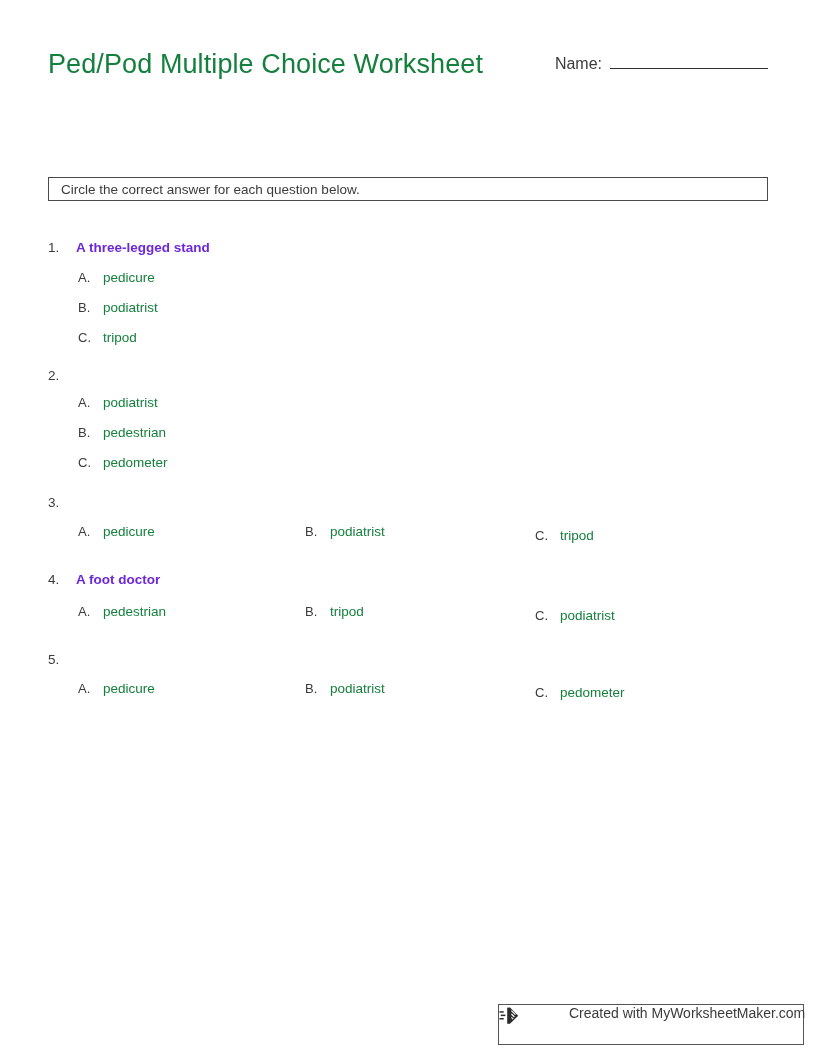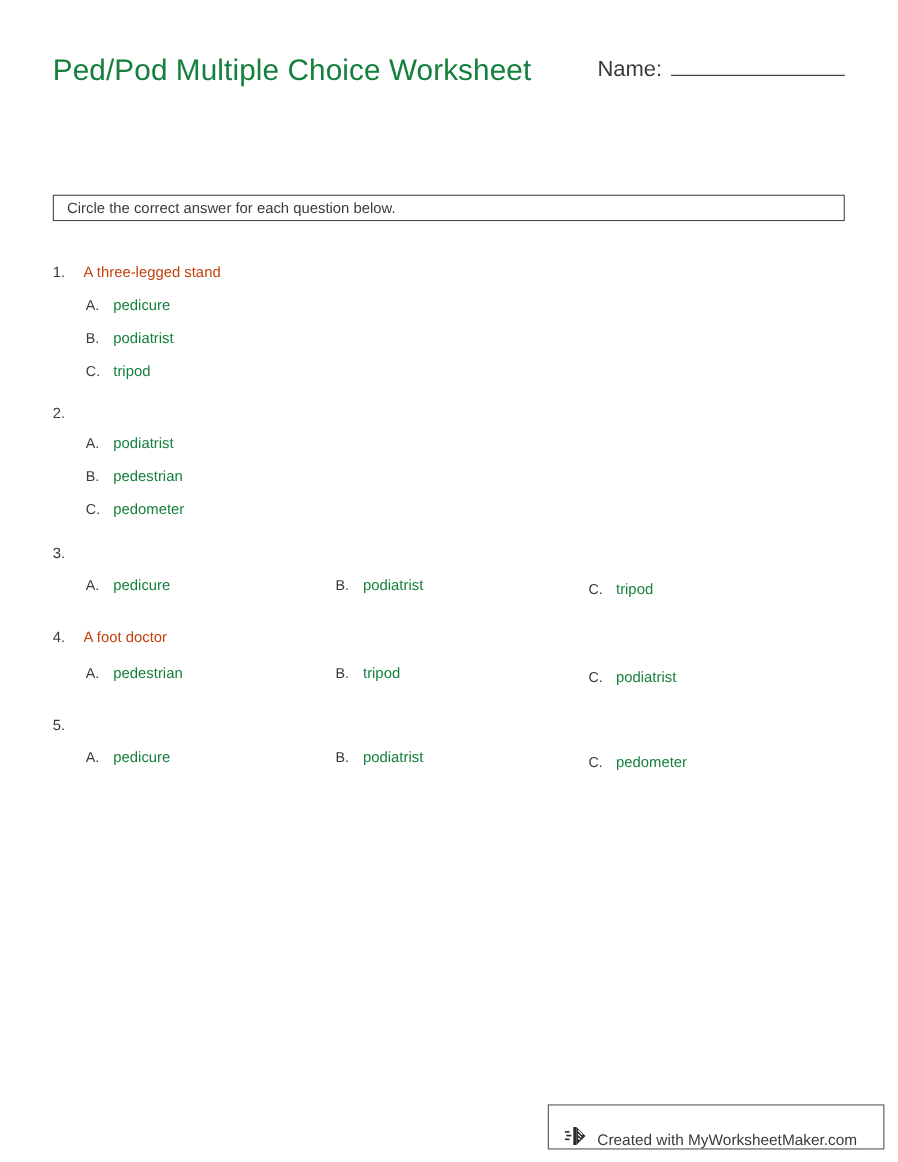--- a/index.html
+++ b/index.html
@@ -49,21 +49,21 @@
     top: 6px;
     width: 282px;
   }
   .meta-row {
     display: flex;
     align-items: baseline;
     justify-content: flex-end;
     height: 38px;
   }
   .meta-label {
-    font-size: 20px;
+    font-size: 16px;
     color: #3b3b3b;
     white-space: nowrap;
     padding-right: 8px;
   }
   .meta-line {
     width: 158px;
     border-bottom: 1.6px solid #2e2e2e;
     height: 18px;
   }
 
@@ -102,22 +102,23 @@
     align-items: baseline;
   }
   .q-num {
     width: 28px;
     flex: 0 0 28px;
     font-size: 13.5px;
     color: #3b3b3b;
   }
   .q-text {
     font-size: 13.5px;
-    color: #c2410c;
+    color: #6d28d9;
     line-height: 20px;
+    font-weight: bold;
   }
 
   
   .opts-vertical {
     margin-top: 12px;
     padding-left: 30px;
   }
   .opt-v {
     display: flex;
     align-items: baseline;
@@ -161,22 +162,22 @@
   .footer-badge {
     position: absolute;
     left: 498px;
     top: 1004px;
     width: 306px;
     height: 41px;
     border: 1.2px solid #555555;
     box-sizing: border-box;
     background: #ffffff;
     display: flex;
-    align-items: flex-end;
-    padding-left: 14px;
+    align-items: flex-start;
+    gap: 40px;
   }
   .badge-logo {
     width: 22px;
     height: 22px;
     flex: 0 0 22px;
     position: relative;
     margin-right: 8px;
   }
   .badge-text {
     font-size: 14px;

